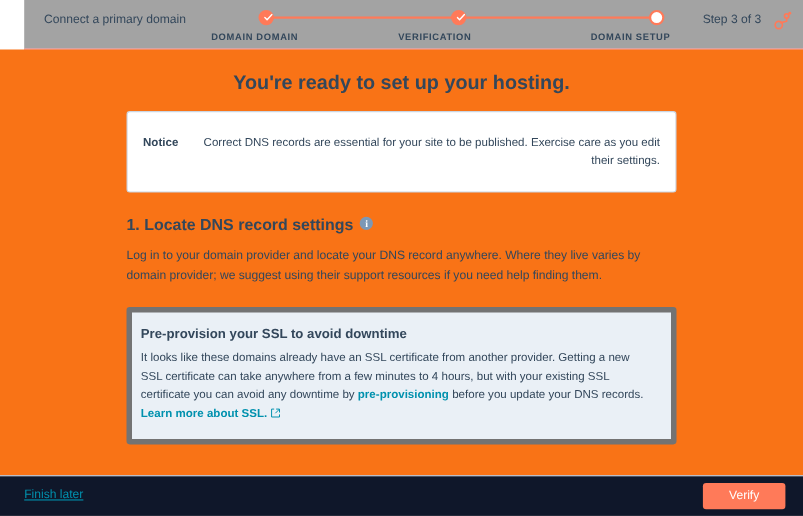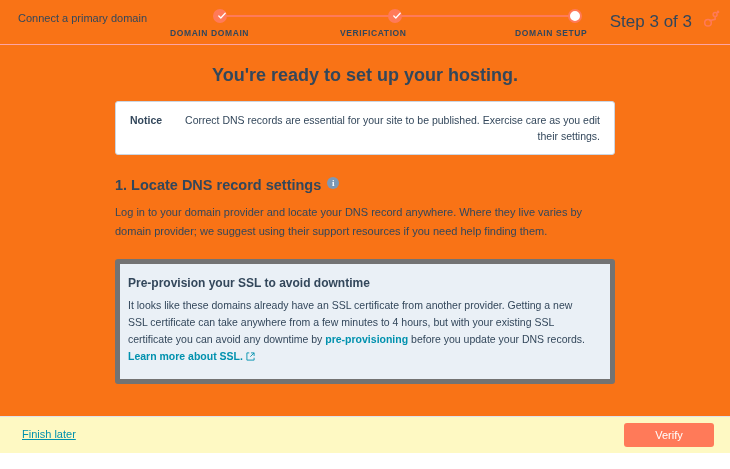--- a/index.html
+++ b/index.html
@@ -14,34 +14,35 @@
     font-family: "Liberation Sans", sans-serif;
     color: #33475b;
     -webkit-font-smoothing: antialiased;
   }
 
   
   .topbar {
     position: relative;
     height: 44px;
     border-bottom: 4px solid #fca5a5;
-    background: #f97316;
+    background: #a3a3a3;
+    margin-left: 22px;
   }
   .topbar-left {
     position: absolute;
     left: 18px;
     top: 12px;
     font-size: 11px;
     color: #33475b;
   }
   .topbar-right {
     position: absolute;
     right: 38px;
     top: 12px;
-    font-size: 17px;
+    font-size: 11px;
     color: #33475b;
   }
   .hs-logo {
     position: absolute;
     right: 10px;
     top: 10px;
     width: 18px;
     height: 18px;
   }
 
@@ -129,21 +130,21 @@
     line-height: 19px;
     color: #33475b;
     text-align: center;
     margin: 0 0 18px 0;
   }
 
   .notice {
     border: 1px solid #cbd6e2;
     border-radius: 3px;
     background: #ffffff;
-    padding: 10px 14px;
+    padding: 20px 14px;
     font-size: 10.5px;
     line-height: 16px;
     display: flex;
     gap: 10px;
     margin-bottom: 22px;
   }
   .notice-label {
     font-weight: bold;
     color: #33475b;
     white-space: nowrap;
@@ -209,40 +210,40 @@
     height: 9px;
     margin-left: 3px;
     vertical-align: -1px;
   }
 
   
   .footer {
     position: absolute;
     left: 0;
     right: 0;
-    bottom: 16px;
+    bottom: 0;
     height: 36px;
-    background: #fef9c3;
+    background: #0f172a;
     border-top: 1px solid #dfe3eb;
     text-decoration: underline;
   }
   .finish-later {
     position: absolute;
     left: 22px;
     top: 11px;
     font-size: 11px;
     color: #0091ae;
     text-decoration: underline;
     cursor: pointer;
   }
   .verify-btn {
     position: absolute;
     right: 16px;
     top: 6px;
-    width: 90px;
+    width: 75px;
     height: 24px;
     background: #ff7a59;
     border: none;
     border-radius: 3px;
     color: #fff;
     font-size: 11px;
     font-family: "Liberation Sans", sans-serif;
     cursor: pointer;
   }
 </style>

